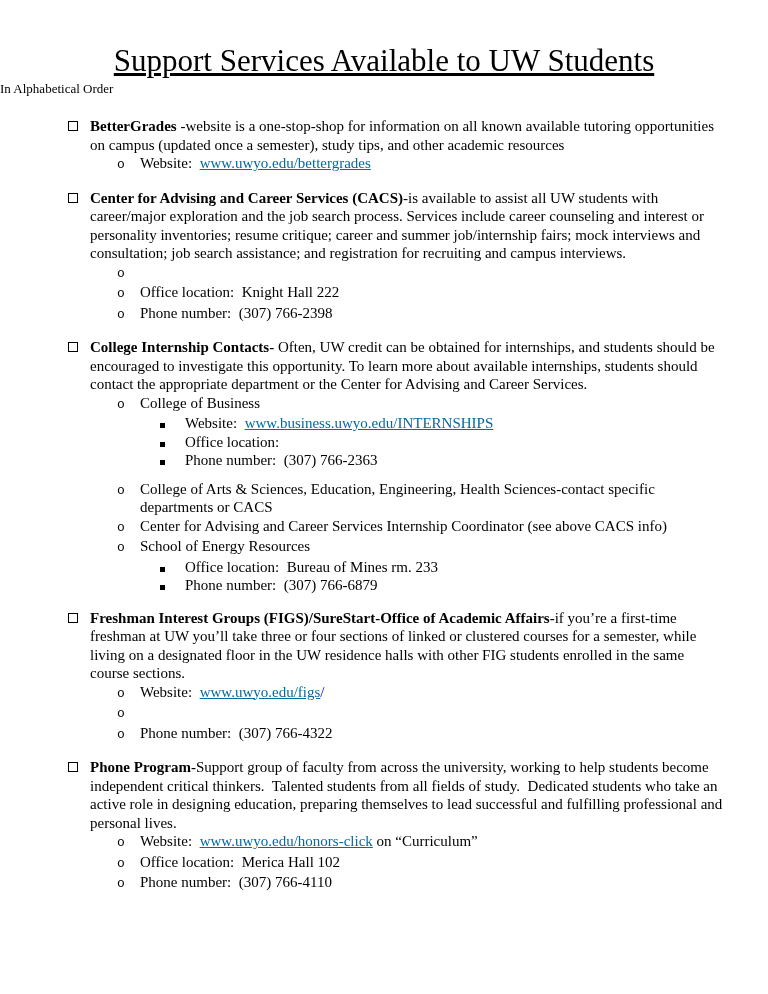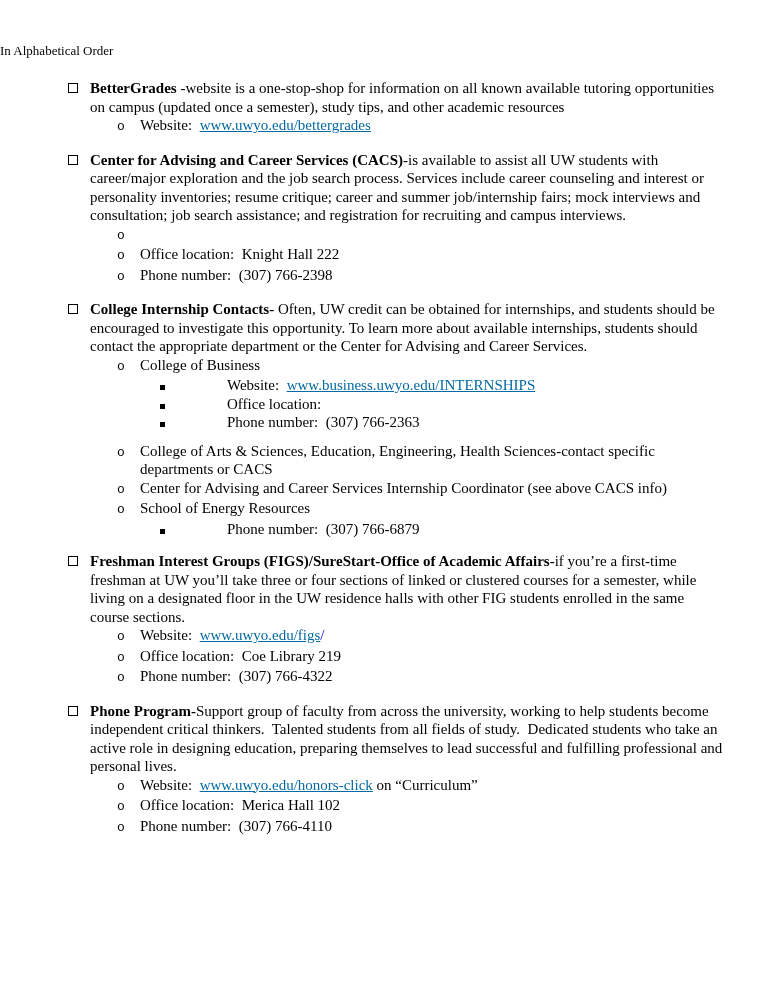--- a/index.html
+++ b/index.html
@@ -27,21 +27,21 @@
     text-align:left;
     font-size:13px;
     line-height:17px;
   }
   #sections {
     margin:20px 44px 0 68px; 
   }
   .section { margin-bottom:14px; }
   .line { display:flex; align-items:flex-start; }
   .line.l2 { margin-left:49px; }
-  .line.l3 { margin-left:92px;gap:42px; }
+  .line.l3 { margin-left:92px; }
   .gap-before { margin-top:10px; }
   .marker { flex:0 0 auto; }
   .l1 .marker { width:22px; }
   .l2 .marker { width:23px; }
   .l3 .marker { width:25px; }
   .sq-box {
     display:inline-block;
     width:8px; height:8px;
     border:1.4px solid #000;
     margin-top:4px;
@@ -70,20 +70,21 @@
   }
   .link-plain {
     color:#0000EE;
     text-decoration:none;
   }
 </style>
 </head>
 <body>
 
 <div class="page">
+  <h1 class="doc-title">Support Services Available to UW Students</h1>
   <div class="doc-subtitle">In Alphabetical Order</div>
   <div id="sections">
       <div class="section">
         <div class="line l1">
           <span class="marker"><span class="sq-box"></span></span>
           <p class="para"><b class="bold">BetterGrades</b><span> -website is a one-stop-shop for information on all known available tutoring opportunities on campus (updated once a semester), study tips, and other academic resources</span></p>
         </div>
         <div class="line l2">
           <span class="marker"><span class="o-mark">o</span></span>
           <p class="para"><span>Website:  </span><a class="link">www.uwyo.edu/bettergrades</a></p>
@@ -134,35 +135,38 @@
         <div class="line l2">
           <span class="marker"><span class="o-mark">o</span></span>
           <p class="para"><span>Center for Advising and Career Services Internship Coordinator (see above CACS info)</span></p>
         </div>
         <div class="line l2">
           <span class="marker"><span class="o-mark">o</span></span>
           <p class="para"><span>School of Energy Resources</span></p>
         </div>
         <div class="line l3">
           <span class="marker"><span class="sm-sq"></span></span>
+          <p class="para"><span>Office location:  Bureau of Mines rm. 233</span></p>
+        </div>
+        <div class="line l3">
+          <span class="marker"><span class="sm-sq"></span></span>
           <p class="para"><span>Phone number:  (307) 766-6879</span></p>
         </div>
       </div>
       <div class="section">
         <div class="line l1">
           <span class="marker"><span class="sq-box"></span></span>
           <p class="para"><b class="bold">Freshman Interest Groups (FIGS)/SureStart-Office of Academic Affairs-</b><span>if you’re a first-time freshman at UW you’ll take three or four sections of linked or clustered courses for a semester, while living on a designated floor in the UW residence halls with other FIG students enrolled in the same course sections.</span></p>
         </div>
         <div class="line l2">
           <span class="marker"><span class="o-mark">o</span></span>
           <p class="para"><span>Website:  </span><a class="link">www.uwyo.edu/figs</a><span class="link-plain">/</span></p>
         </div>
         <div class="line l2">
           <span class="marker"><span class="o-mark">o</span></span>
-          <p class="para"><span>Office location:  Coe Library 219</span></p>
         </div>
         <div class="line l2">
           <span class="marker"><span class="o-mark">o</span></span>
           <p class="para"><span>Phone number:  (307) 766-4322</span></p>
         </div>
       </div>
       <div class="section">
         <div class="line l1">
           <span class="marker"><span class="sq-box"></span></span>
           <p class="para"><b class="bold">Phone Program-</b><span>Support group of faculty from across the university, working to help students become independent critical thinkers.  Talented students from all fields of study.  Dedicated students who take an active role in designing education, preparing themselves to lead successful and fulfilling professional and personal lives.</span></p>

